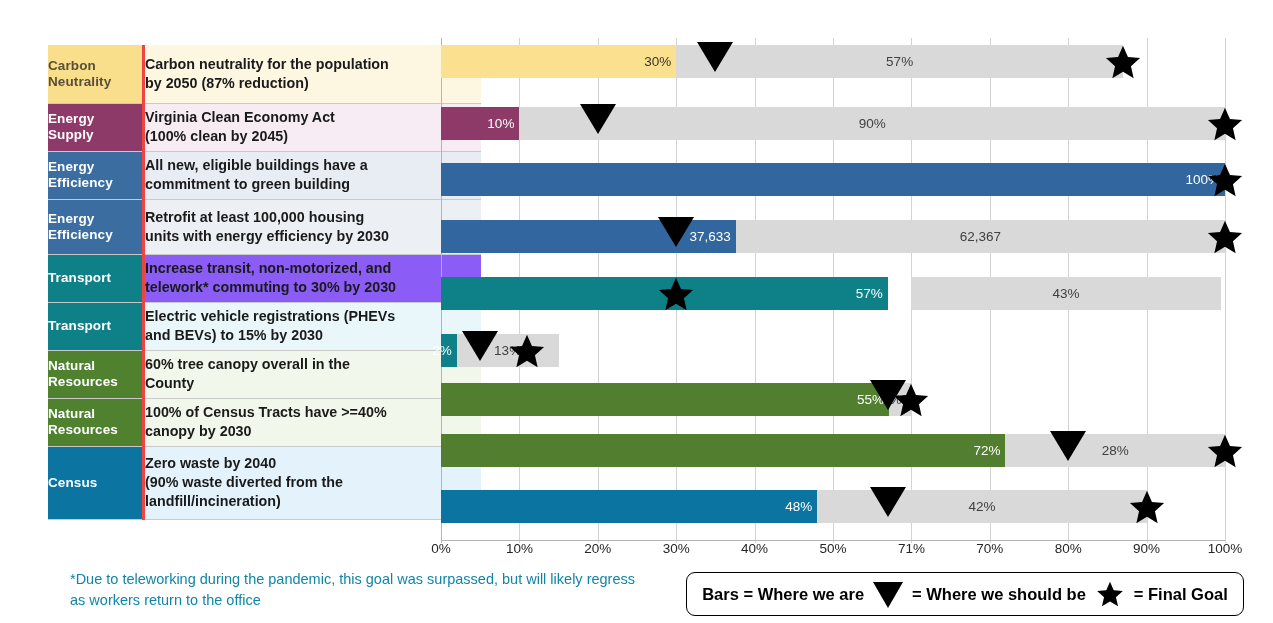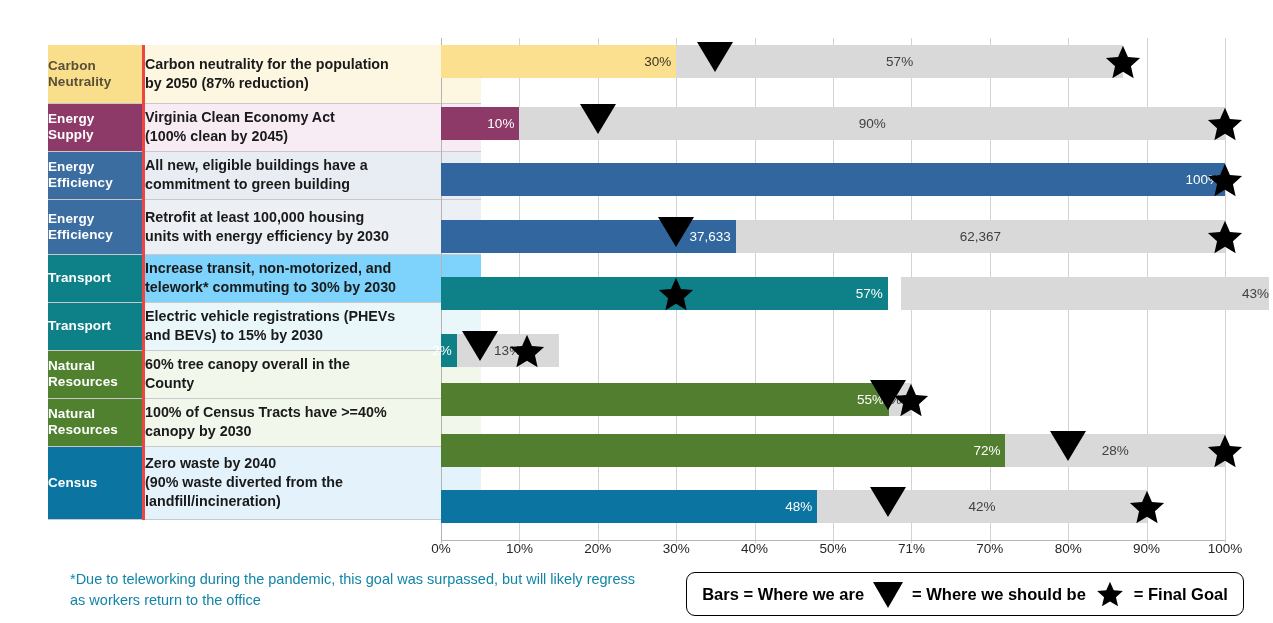--- a/index.html
+++ b/index.html
@@ -129,21 +129,21 @@
         </td>
         <td class="desc" style="background: rgb(236, 239, 244);">
           <div>Retrofit at least 100,000 housing</div>
           <div>units with energy efficiency by 2030</div>
         </td>
       </tr>
       <tr style="height: 48px;">
         <td class="cat" style="background: rgb(14, 129, 136); color: rgb(255, 255, 255);">
           <div>Transport</div>
         </td>
-        <td class="desc" style="background: #7dd3fc;">
+        <td class="desc" style="background: #8b5cf6;">
           <div>Increase transit, non-motorized, and</div>
           <div>telework* commuting to 30% by 2030</div>
         </td>
       </tr>
       <tr style="height: 48px;">
         <td class="cat" style="background: rgb(14, 129, 136); color: rgb(255, 255, 255);">
           <div>Transport</div>
         </td>
         <td class="desc" style="background: rgb(233, 247, 251);">
           <div>Electric vehicle registrations (PHEVs</div>
@@ -239,21 +239,21 @@
         <span>37,633</span>
       </div>
       <div class="marker" style="left: 235.2px; top: -3px;">
         <div class="tri"></div>
       </div>
       <div class="marker" style="left: 784px; top: -1px;"><svg class="star" width="40" height="38" viewBox="0 0 24 24">
           <polygon points="12,1.2 15.3,8.6 23.4,9.4 17.3,14.8 19.1,22.8 12,18.5 4.9,22.8 6.7,14.8 0.6,9.4 8.7,8.6" fill="#000"></polygon>
         </svg></div>
     </div>
     <div class="rowband" style="top: 239px; height: 33px;">
-      <div class="bar-rem" style="left: 460px; width: 368px; justify-content: flex-end;">
+      <div class="bar-rem" style="left: 470px; width: 310px;">
         <span>43%</span>
       </div>
       <div class="bar-done" style="width: 446.88px; background: rgb(14, 129, 136);">
         <span>57%</span>
       </div>
       <div class="marker" style="left: 235.2px; top: -1px;"><svg class="star" width="40" height="38" viewBox="0 0 24 24">
           <polygon points="12,1.2 15.3,8.6 23.4,9.4 17.3,14.8 19.1,22.8 12,18.5 4.9,22.8 6.7,14.8 0.6,9.4 8.7,8.6" fill="#000"></polygon>
         </svg></div>
     </div>
     <div class="rowband" style="top: 296px; height: 33px;">

